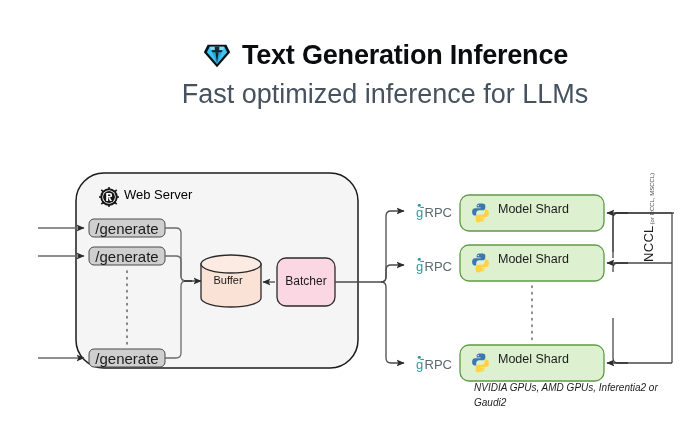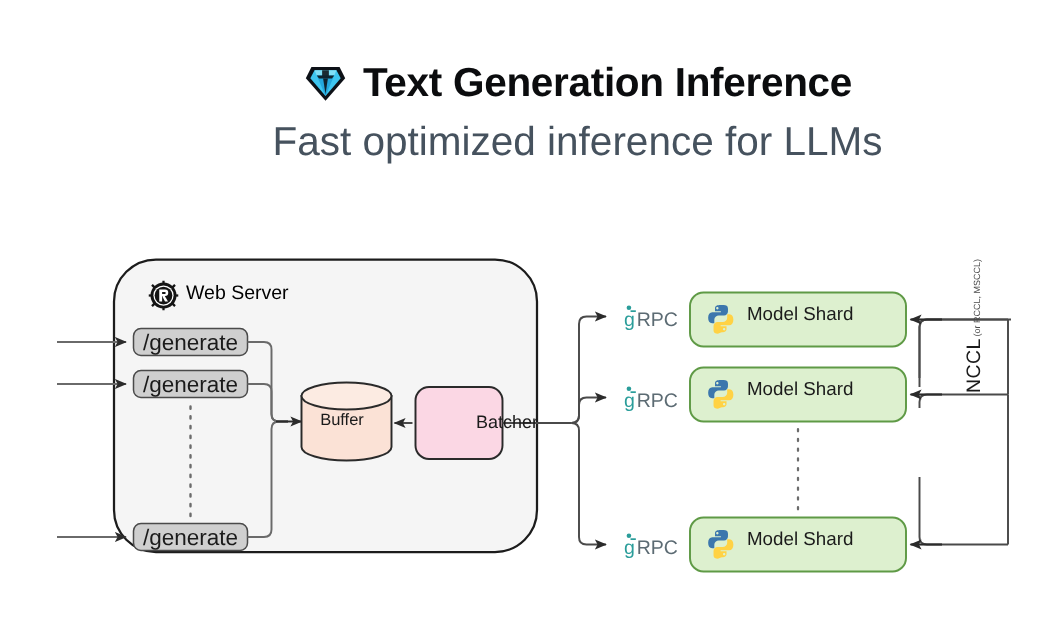--- a/index.html
+++ b/index.html
@@ -112,21 +112,20 @@
     font-size: 11px;
     color: #1b1b1b;
   }
   .batcher-label {
     left: 277px;
     top: 273px;
     width: 58px;
     height: 16px;
     font-size: 12px;
     color: #1b1b1b;
-    padding-left: 32px;
   }
 
   .grpc-wrap {
     position: absolute;
     width: 46px;
     height: 22px;
   }
   .grpc1 { left: 413px; top: 200px; }
   .grpc2 { left: 413px; top: 254px; }
   .grpc3 { left: 413px; top: 352px; }
@@ -330,20 +329,21 @@
     </div>
 
     <div class="shard-row shard3">
       <svg class="py-icon" viewBox="0 0 24 24">
         <path d="M11.9 1.6c-2.4 0-4.3.5-4.3 2.5v2.1h4.5v.8H5.6c-2 0-3.2 1.6-3.2 4.2 0 2.5 1 4.2 3 4.2h1.7v-2.6c0-1.9 1.6-3.3 3.4-3.3h4c1.7 0 3-1.3 3-3V4.1c0-1.7-1.4-2.5-3.3-2.5zm-2.5 1.5c.5 0 .9.4.9.9s-.4.9-.9.9-.9-.4-.9-.9.4-.9.9-.9z" fill="#3c77ad"></path>
         <path d="M12.1 22.4c2.4 0 4.3-.5 4.3-2.5v-2.1h-4.5v-.8h6.5c2 0 3.2-1.6 3.2-4.2 0-2.5-1-4.2-3-4.2h-1.7v2.6c0 1.9-1.6 3.3-3.4 3.3h-4c-1.7 0-3 1.3-3 3v3.4c0 1.7 1.4 2.5 3.3 2.5zm2.5-1.5c-.5 0-.9-.4-.9-.9s.4-.9.9-.9.9.4.9.9-.4.9-.9.9z" fill="#ffd244"></path>
       </svg>
       <span class="shard-text">Model Shard</span>
     </div>
 
+    <div class="hw-caption">NVIDIA GPUs, AMD GPUs, Inferentia2 or Gaudi2</div>
 
     <div class="nccl-wrap">
       <span class="nccl-main">NCCL</span>
       <span class="nccl-sub">(or RCCL, MSCCL)</span>
     </div>
 
   </div>
 </div>
 
 </body></html>

